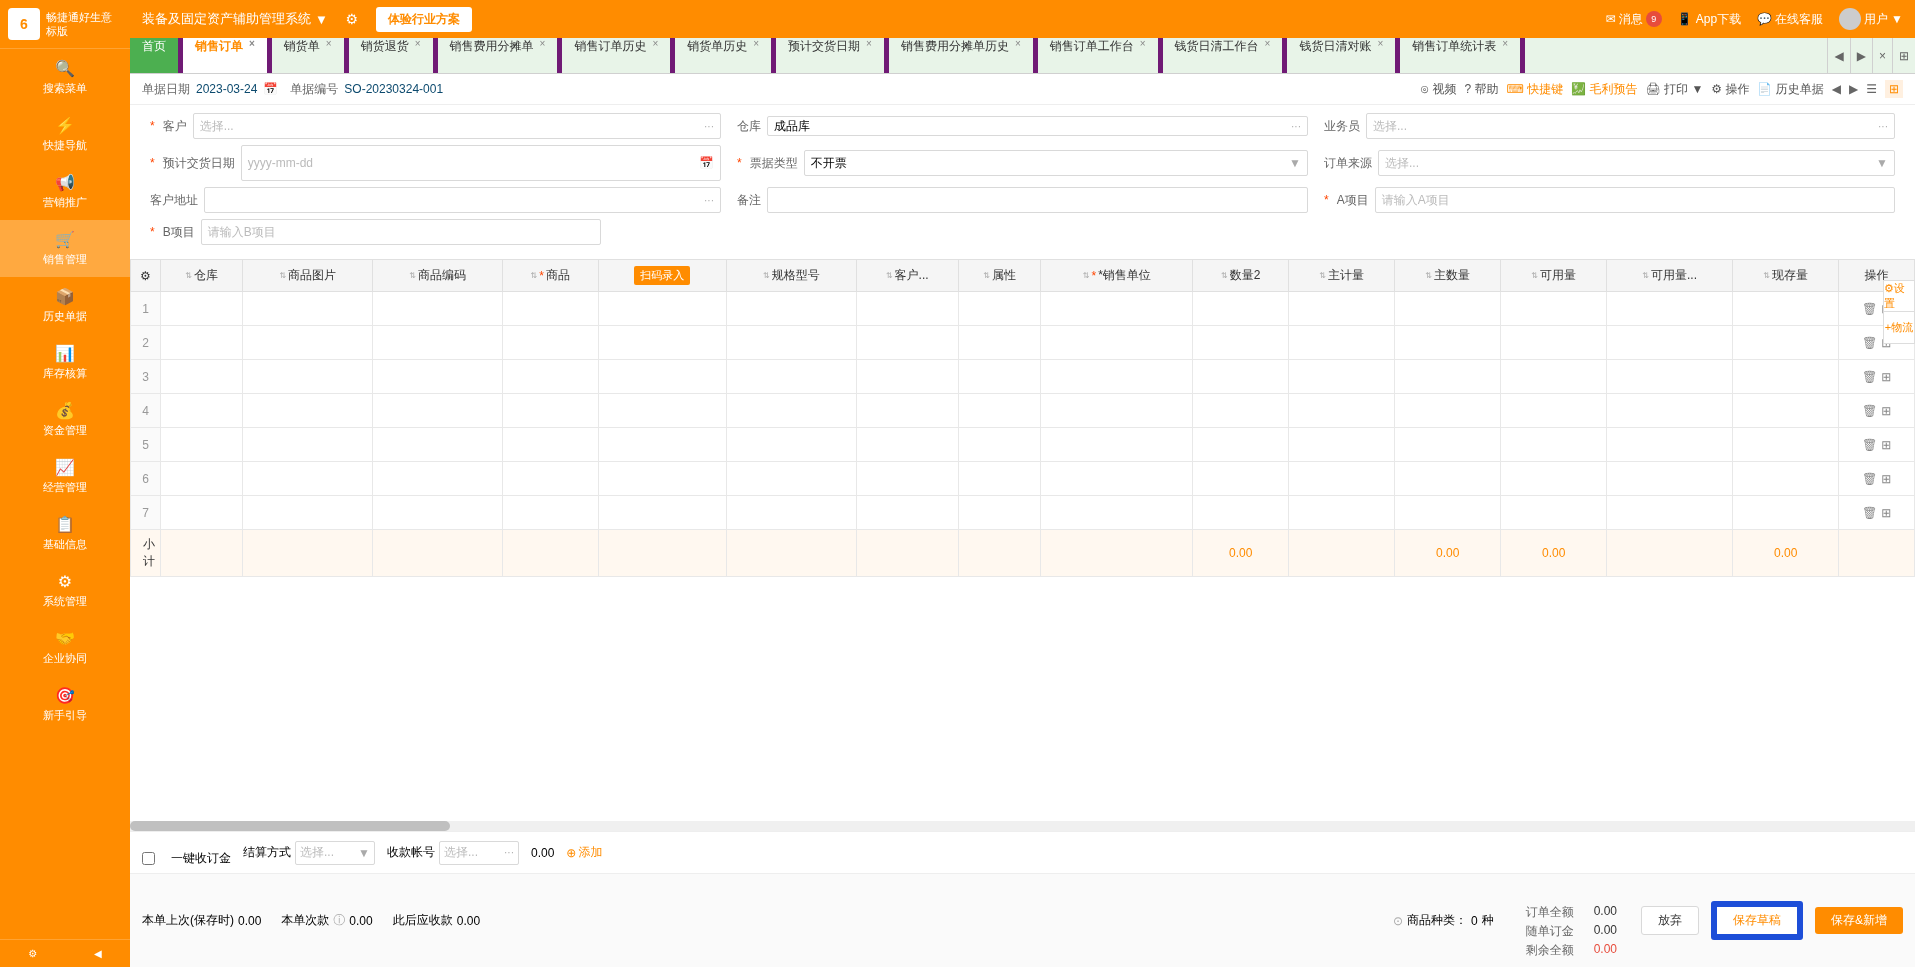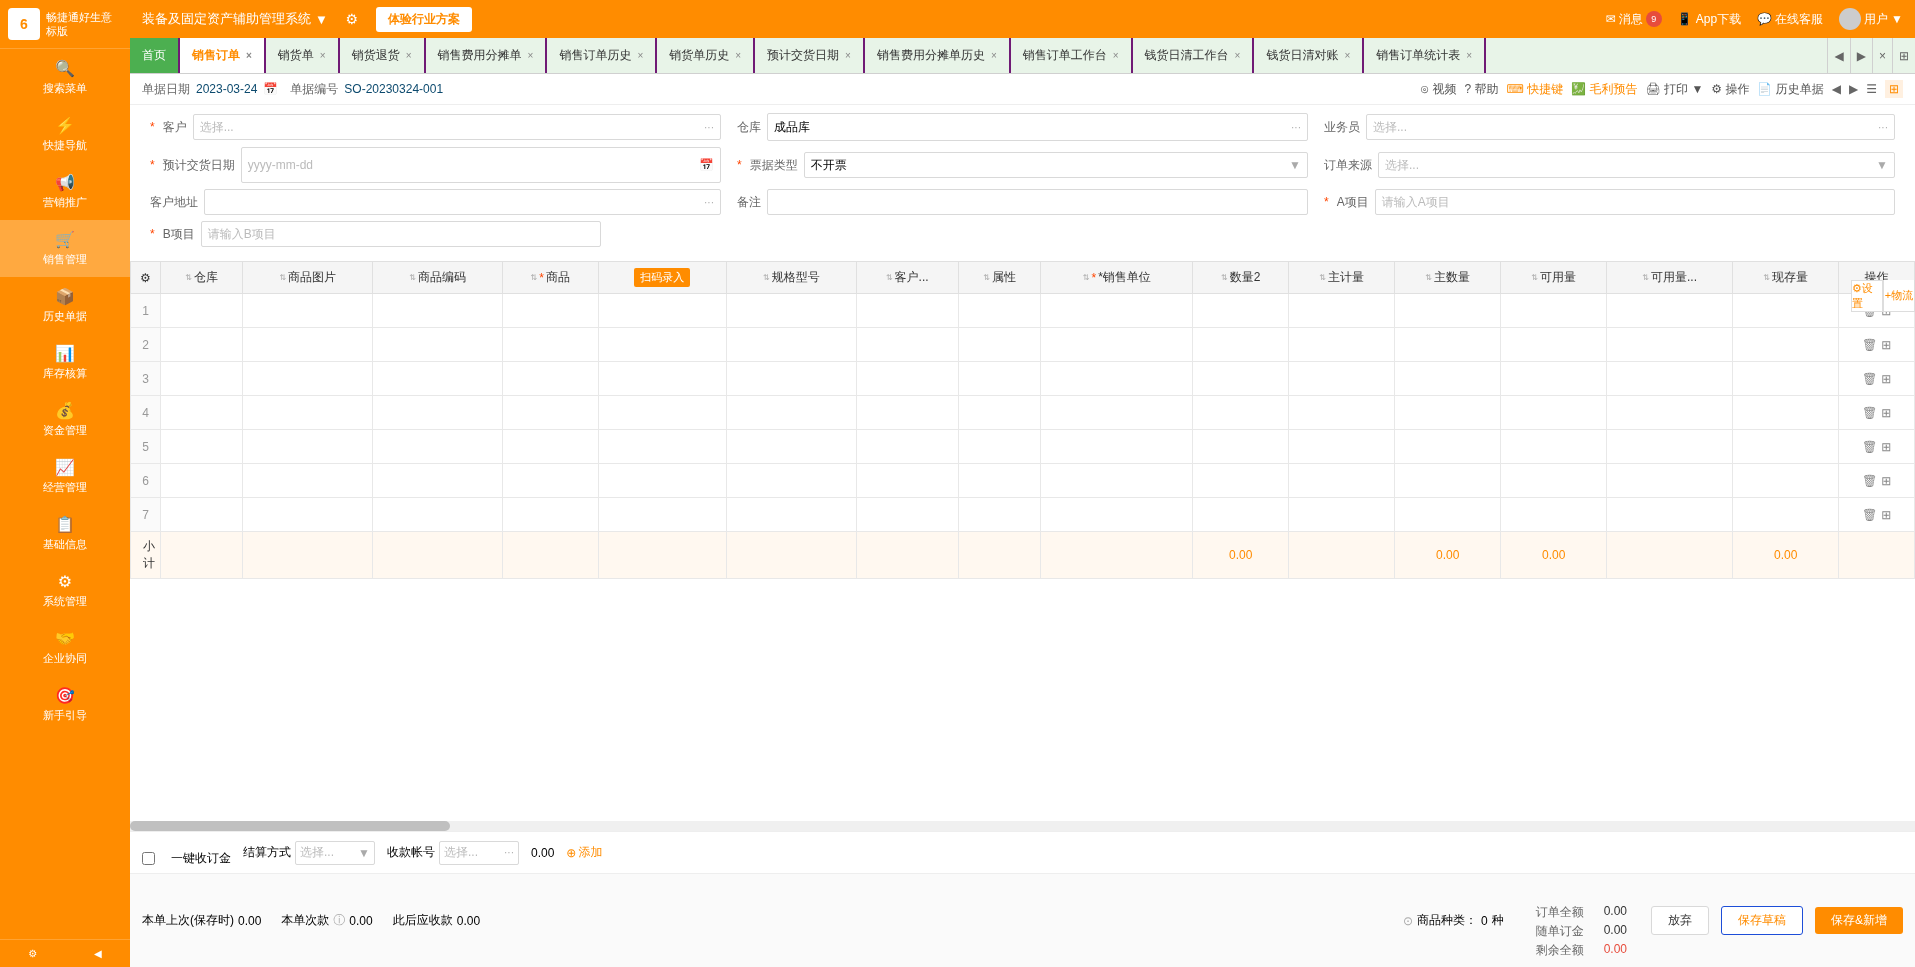--- a/index.html
+++ b/index.html
@@ -25,21 +25,21 @@
     .system-title { color: white; font-size: 13px; display: flex; align-items: center; gap: 4px; }
     .system-title-dropdown { color: white; cursor: pointer; }
     .header-btn { background: white; color: #ff8c00; border: none; padding: 4px 12px; border-radius: 3px; cursor: pointer; font-size: 12px; font-weight: bold; }
     .header-right { margin-left: auto; display: flex; align-items: center; gap: 16px; color: white; font-size: 12px; }
     .header-right-item { display: flex; align-items: center; gap: 3px; cursor: pointer; }
     .badge { background: #e74c3c; color: white; border-radius: 50%; width: 16px; height: 16px; font-size: 9px; display: flex; align-items: center; justify-content: center; }
     .settings-icon-btn { width: 28px; height: 28px; display: flex; align-items: center; justify-content: center; cursor: pointer; color: white; font-size: 14px; }
 
     
     .tab-bar { height: 36px; background: #e8f4e8; display: flex; align-items: stretch; overflow: hidden; flex-shrink: 0; border-bottom: 1px solid #d0d0d0; }
-    .tab { padding: 0 12px; display: flex; align-items: center; gap: 4px; cursor: pointer; font-size: 12px; color: #333; border-right: 2px solid #701a75; white-space: nowrap; }
+    .tab { padding: 0 12px; display: flex; align-items: flex-start; gap: 4px; cursor: pointer; font-size: 12px; color: #333; border-right: 5px solid #701a75; white-space: nowrap; }
     .tab.active { background: white; color: #ff8c00; font-weight: bold; }
     .tab.home { background: #4CAF50; color: white; }
     .tab-close { font-size: 10px; color: #888; margin-left: 2px; }
     .tab-nav-btn { padding: 0 6px; display: flex; align-items: center; cursor: pointer; color: #666; border-left: 1px solid #d0d0d0; }
 
     
     .content { flex: 1; background: white; overflow: hidden; display: flex; flex-direction: column; }
 
     
     .form-header { padding: 6px 12px; background: white; display: flex; align-items: center; gap: 12px; border-bottom: 1px solid #eee; flex-shrink: 0; }
@@ -88,21 +88,21 @@
     
     .bottom-bar { padding: 6px 12px; background: #fafafa; border-top: 1px solid #eee; display: flex; align-items: center; font-size: 12px; flex-shrink: 0; }
     .bottom-field { display: flex; align-items: center; gap: 4px; margin-right: 20px; }
     .bottom-right { margin-left: auto; display: flex; align-items: center; gap: 12px; }
     .order-summary { text-align: right; margin-right: 12px; margin-top: 24px; }
     .order-summary-row { display: flex; justify-content: space-between; gap: 20px; font-size: 12px; margin-bottom: 2px; }
     .order-summary-label { color: #666; }
     .order-summary-value { color: #333; font-weight: 500; }
     .order-summary-value.red { color: #e74c3c; }
     .btn-discard { border: 1px solid #d9d9d9; background: white; padding: 5px 16px; border-radius: 3px; cursor: pointer; font-size: 12px; color: #333; }
-    .btn-save-draft { border: 1px solid #1d4ed8; background: white; padding: 5px 16px; border-radius: 3px; cursor: pointer; font-size: 12px; color: #ff8c00; }
+    .btn-save-draft { border: 6px solid #1d4ed8; background: white; padding: 5px 16px; border-radius: 3px; cursor: pointer; font-size: 12px; color: #ff8c00; }
     .btn-save-new { background: #ff8c00; color: white; border: none; padding: 5px 16px; border-radius: 3px; cursor: pointer; font-size: 12px; }
 
     
     .table-scroll-track { height: 10px; background: #f0f0f0; position: relative; }
     .table-scroll-thumb { position: absolute; left: 0; height: 10px; width: 320px; background: #c0c0c0; border-radius: 5px; }
     .side-btn { width: 32px; height: 32px; background: white; border: 1px solid #ddd; border-right: none; display: flex; align-items: center; justify-content: center; cursor: pointer; color: #666; font-size: 13px; }
   </style>
 </head>
 <body>
 
@@ -282,40 +282,40 @@
         <span class="header-action">⚙ 操作</span>
         <span class="header-action">📄 历史单据</span>
         <span style="cursor:pointer;color:#666;">◀</span>
         <span style="cursor:pointer;color:#666;">▶</span>
         <span style="cursor:pointer;color:#666;">☰</span>
         <span style="cursor:pointer;color:#ff8c00;background:#fff0e0;padding:2px 4px;">⊞</span>
       </div>
     </div>
 
     <div style="position:absolute;right:0;top:280px;z-index:100;">
-      <div style="display:flex;flex-direction:row;gap:0;padding-left:40px;">
+      <div style="display:flex;flex-direction:column;gap:0;padding-left:40px;">
         <div class="side-btn" style="border:1px solid #ddd;background:white;width:32px;height:32px;display:flex;align-items:center;justify-content:center;cursor:pointer;color:#ff8c00;font-size:11px;">⚙设置</div>
         <div class="side-btn" style="border:1px solid #ddd;border-top:none;background:white;width:32px;height:32px;display:flex;align-items:center;justify-content:center;cursor:pointer;color:#ff8c00;font-size:11px;">+物流</div>
       </div>
     </div>
 
     <div class="form-body">
 
       <div class="form-row">
         <div class="form-cell">
           <span class="required">*</span>
           <span class="form-label">客户</span>
           <div style="display:flex;align-items:center;flex:1;border:1px solid #d9d9d9;border-radius:2px;padding:3px 6px;height:26px;">
             <span style="color:#bbb;flex:1;">选择...</span>
             <span class="more-btn">···</span>
           </div>
         </div>
         <div class="form-cell">
           <span class="form-label">仓库</span>
-          <div style="display:flex;align-items:center;flex:1;border:1px solid #d9d9d9;border-radius:2px;padding:9px 6px;height:28px;">
+          <div style="display:flex;align-items:center;flex:1;border:1px solid #d9d9d9;border-radius:2px;padding:9px 6px;height:20px;">
             <span style="flex:1;">成品库</span>
             <span class="more-btn">···</span>
           </div>
         </div>
         <div class="form-cell">
           <span class="form-label">业务员</span>
           <div style="display:flex;align-items:center;flex:1;border:1px solid #d9d9d9;border-radius:2px;padding:3px 6px;height:26px;">
             <span style="color:#bbb;flex:1;">选择...</span>
             <span class="more-btn">···</span>
           </div>

